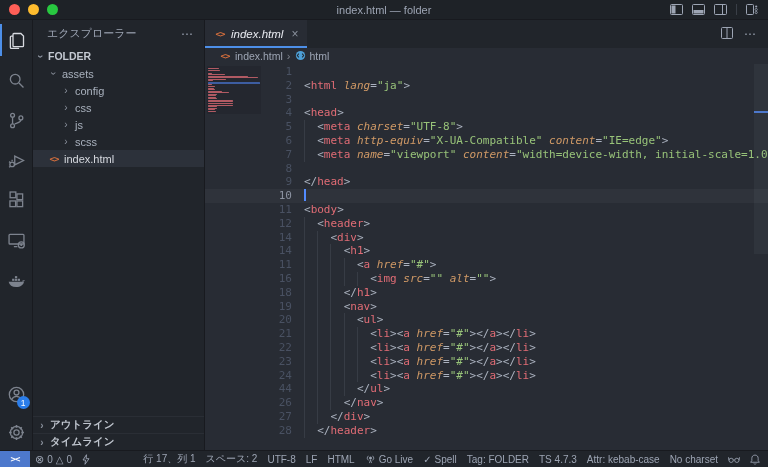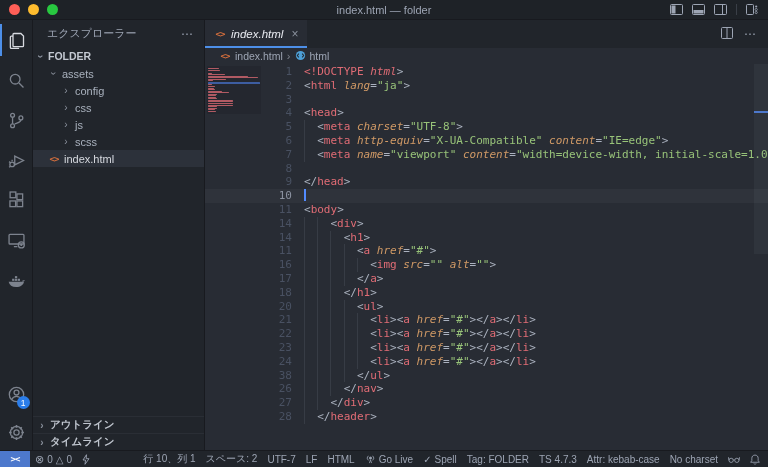--- a/index.html
+++ b/index.html
@@ -326,43 +326,44 @@
             <div class="mm-row" style="width: 25.2px; background: rgba(224, 108, 117, 0.75);"></div>
             <div class="mm-row" style="width: 25.2px; background: rgba(224, 108, 117, 0.75);"></div>
             <div class="mm-row" style="width: 25.2px; background: rgba(224, 108, 117, 0.75);"></div>
             <div class="mm-row" style="width: 25.2px; background: rgba(224, 108, 117, 0.75);"></div>
             <div class="mm-row" style="width: 9.36px; background: rgba(224, 108, 117, 0.75);"></div>
             <div class="mm-row" style="width: 8.64px; background: rgba(224, 108, 117, 0.75);"></div>
             <div class="mm-row" style="width: 7.2px; background: rgba(224, 108, 117, 0.75);"></div>
             <div class="mm-row" style="width: 7.92px; background: rgba(224, 108, 117, 0.75);"></div>
           </div>
         <div class="lines">
-            <div class="line"><span class="ln">1</span><span class="lc"><span class="tg">&lt;!DOCTYPE</span><span class="pu"> </span><span class="tgi">html</span><span class="pu">&gt;</span></span></div>
+            <div class="line"><span class="ln">1</span></div>
             <div class="line"><span class="ln">2</span><span class="lc"><span class="pu">&lt;</span><span class="tg">html</span><span class="pu"> </span><span class="at">lang</span><span class="pu">=</span><span class="st">"ja"</span><span class="pu">&gt;</span></span></div>
             <div class="line"><span class="ln">3</span><span class="lc"></span></div>
             <div class="line"><span class="ln">4</span><span class="lc"><span class="pu">&lt;</span><span class="tg">head</span><span class="pu">&gt;</span></span></div>
             <div class="line"><span class="ln">5</span><span class="lc"><span class="guide"></span><span class="pu">&lt;</span><span class="tg">meta</span><span class="pu"> </span><span class="at">charset</span><span class="pu">=</span><span class="st">"UTF-8"</span><span class="pu">&gt;</span></span></div>
             <div class="line"><span class="ln">6</span><span class="lc"><span class="guide"></span><span class="pu">&lt;</span><span class="tg">meta</span><span class="pu"> </span><span class="at">http-equiv</span><span class="pu">=</span><span class="st">"X-UA-Compatible"</span><span class="pu"> </span><span class="at">content</span><span class="pu">=</span><span class="st">"IE=edge"</span><span class="pu">&gt;</span></span></div>
             <div class="line"><span class="ln">7</span><span class="lc"><span class="guide"></span><span class="pu">&lt;</span><span class="tg">meta</span><span class="pu"> </span><span class="at">name</span><span class="pu">=</span><span class="st">"viewport"</span><span class="pu"> </span><span class="at">content</span><span class="pu">=</span><span class="st">"width=device-width, initial-scale=1.0"</span></span></div>
             <div class="line"><span class="ln">8</span></div>
             <div class="line"><span class="ln">9</span><span class="lc"><span class="pu">&lt;/</span><span class="tg">head</span><span class="pu">&gt;</span></span></div>
             <div class="line active"><span class="ln">10</span><span class="lc"><span class="cursor"></span></span></div>
             <div class="line"><span class="ln">11</span><span class="lc"><span class="pu">&lt;</span><span class="tg">body</span><span class="pu">&gt;</span></span></div>
+            <div class="line"><span class="ln">12</span><span class="lc"><span class="guide"></span><span class="pu">&lt;</span><span class="tg">header</span><span class="pu">&gt;</span></span></div>
             <div class="line"><span class="ln">14</span><span class="lc"><span class="guide"></span><span class="guide"></span><span class="pu">&lt;</span><span class="tg">div</span><span class="pu">&gt;</span></span></div>
             <div class="line"><span class="ln">14</span><span class="lc"><span class="guide"></span><span class="guide"></span><span class="guide"></span><span class="pu">&lt;</span><span class="tg">h1</span><span class="pu">&gt;</span></span></div>
             <div class="line"><span class="ln">11</span><span class="lc"><span class="guide"></span><span class="guide"></span><span class="guide"></span><span class="guide"></span><span class="pu">&lt;</span><span class="tg">a</span><span class="pu"> </span><span class="at">href</span><span class="pu">=</span><span class="st">"#"</span><span class="pu">&gt;</span></span></div>
             <div class="line"><span class="ln">16</span><span class="lc"><span class="guide"></span><span class="guide"></span><span class="guide"></span><span class="guide"></span><span class="guide"></span><span class="pu">&lt;</span><span class="tg">img</span><span class="pu"> </span><span class="at">src</span><span class="pu">=</span><span class="st">""</span><span class="pu"> </span><span class="at">alt</span><span class="pu">=</span><span class="st">""</span><span class="pu">&gt;</span></span></div>
-            <div class="line"><span class="ln">17</span><span class="lc"><span class="guide"></span><span class="guide"></span><span class="guide"></span><span class="guide"></span><span class="pu">&lt;/</span><span class="tg">a</span><span class="pu">&gt;</span></span></div>
             <div class="line"><span class="ln">18</span><span class="lc"><span class="guide"></span><span class="guide"></span><span class="guide"></span><span class="pu">&lt;/</span><span class="tg">h1</span><span class="pu">&gt;</span></span></div>
+            <div class="line"><span class="ln">19</span><span class="lc"><span class="guide"></span><span class="guide"></span><span class="guide"></span><span class="pu">&lt;</span><span class="tg">nav</span><span class="pu">&gt;</span></span></div>
             <div class="line"><span class="ln">20</span><span class="lc"><span class="guide"></span><span class="guide"></span><span class="guide"></span><span class="guide"></span><span class="pu">&lt;</span><span class="tg">ul</span><span class="pu">&gt;</span></span></div>
             <div class="line"><span class="ln">21</span><span class="lc"><span class="guide"></span><span class="guide"></span><span class="guide"></span><span class="guide"></span><span class="guide"></span><span class="pu">&lt;</span><span class="tg">li</span><span class="pu">&gt;&lt;</span><span class="tg">a</span><span class="pu"> </span><span class="at">href</span><span class="pu">=</span><span class="st">"#"</span><span class="pu">&gt;&lt;/</span><span class="tg">a</span><span class="pu">&gt;&lt;/</span><span class="tg">li</span><span class="pu">&gt;</span></span></div>
             <div class="line"><span class="ln">22</span><span class="lc"><span class="guide"></span><span class="guide"></span><span class="guide"></span><span class="guide"></span><span class="guide"></span><span class="pu">&lt;</span><span class="tg">li</span><span class="pu">&gt;&lt;</span><span class="tg">a</span><span class="pu"> </span><span class="at">href</span><span class="pu">=</span><span class="st">"#"</span><span class="pu">&gt;&lt;/</span><span class="tg">a</span><span class="pu">&gt;&lt;/</span><span class="tg">li</span><span class="pu">&gt;</span></span></div>
             <div class="line"><span class="ln">23</span><span class="lc"><span class="guide"></span><span class="guide"></span><span class="guide"></span><span class="guide"></span><span class="guide"></span><span class="pu">&lt;</span><span class="tg">li</span><span class="pu">&gt;&lt;</span><span class="tg">a</span><span class="pu"> </span><span class="at">href</span><span class="pu">=</span><span class="st">"#"</span><span class="pu">&gt;&lt;/</span><span class="tg">a</span><span class="pu">&gt;&lt;/</span><span class="tg">li</span><span class="pu">&gt;</span></span></div>
             <div class="line"><span class="ln">24</span><span class="lc"><span class="guide"></span><span class="guide"></span><span class="guide"></span><span class="guide"></span><span class="guide"></span><span class="pu">&lt;</span><span class="tg">li</span><span class="pu">&gt;&lt;</span><span class="tg">a</span><span class="pu"> </span><span class="at">href</span><span class="pu">=</span><span class="st">"#"</span><span class="pu">&gt;&lt;/</span><span class="tg">a</span><span class="pu">&gt;&lt;/</span><span class="tg">li</span><span class="pu">&gt;</span></span></div>
-            <div class="line"><span class="ln">38</span><span class="lc"><span class="guide"></span><span class="guide"></span><span class="guide"></span><span class="guide"></span><span class="pu">&lt;/</span><span class="tg">ul</span><span class="pu">&gt;</span></span></div>
+            <div class="line"><span class="ln">44</span><span class="lc"><span class="guide"></span><span class="guide"></span><span class="guide"></span><span class="guide"></span><span class="pu">&lt;/</span><span class="tg">ul</span><span class="pu">&gt;</span></span></div>
             <div class="line"><span class="ln">26</span><span class="lc"><span class="guide"></span><span class="guide"></span><span class="guide"></span><span class="pu">&lt;/</span><span class="tg">nav</span><span class="pu">&gt;</span></span></div>
             <div class="line"><span class="ln">27</span><span class="lc"><span class="guide"></span><span class="guide"></span><span class="pu">&lt;/</span><span class="tg">div</span><span class="pu">&gt;</span></span></div>
             <div class="line"><span class="ln">28</span><span class="lc"><span class="guide"></span><span class="pu">&lt;/</span><span class="tg">header</span><span class="pu">&gt;</span></span></div>
           </div>
         <div class="scrollbar"></div>
         <div class="ov-cursor"></div>
       </div>
     </div>
   </div>
 
@@ -379,27 +380,27 @@
     <div class="sbr-item">
       <span>
         <svg width="8" height="11" viewBox="0 0 8 11" fill="none" stroke="#9da5b4" stroke-width="0.9">
             <path d="M4.5 0.7L1 6h2.5L3 10.3 7 4.7H4.2z"></path>
           </svg>
       </span>
     </div>
 
     <div class="sb-right">
       <div class="sbr-item">
-          <span>行 10、列 1</span>
+          <span>行 17、列 1</span>
         </div>
       <div class="sbr-item">
           <span>スペース: 2</span>
         </div>
       <div class="sbr-item">
-          <span>UTF-7</span>
+          <span>UTF-8</span>
         </div>
       <div class="sbr-item">
           <span>LF</span>
         </div>
       <div class="sbr-item">
           <span>HTML</span>
         </div>
       <div class="sbr-item">
         <span>
           <svg width="11" height="10" viewBox="0 0 12 11" fill="none" stroke="#9da5b4" stroke-width="0.9">

